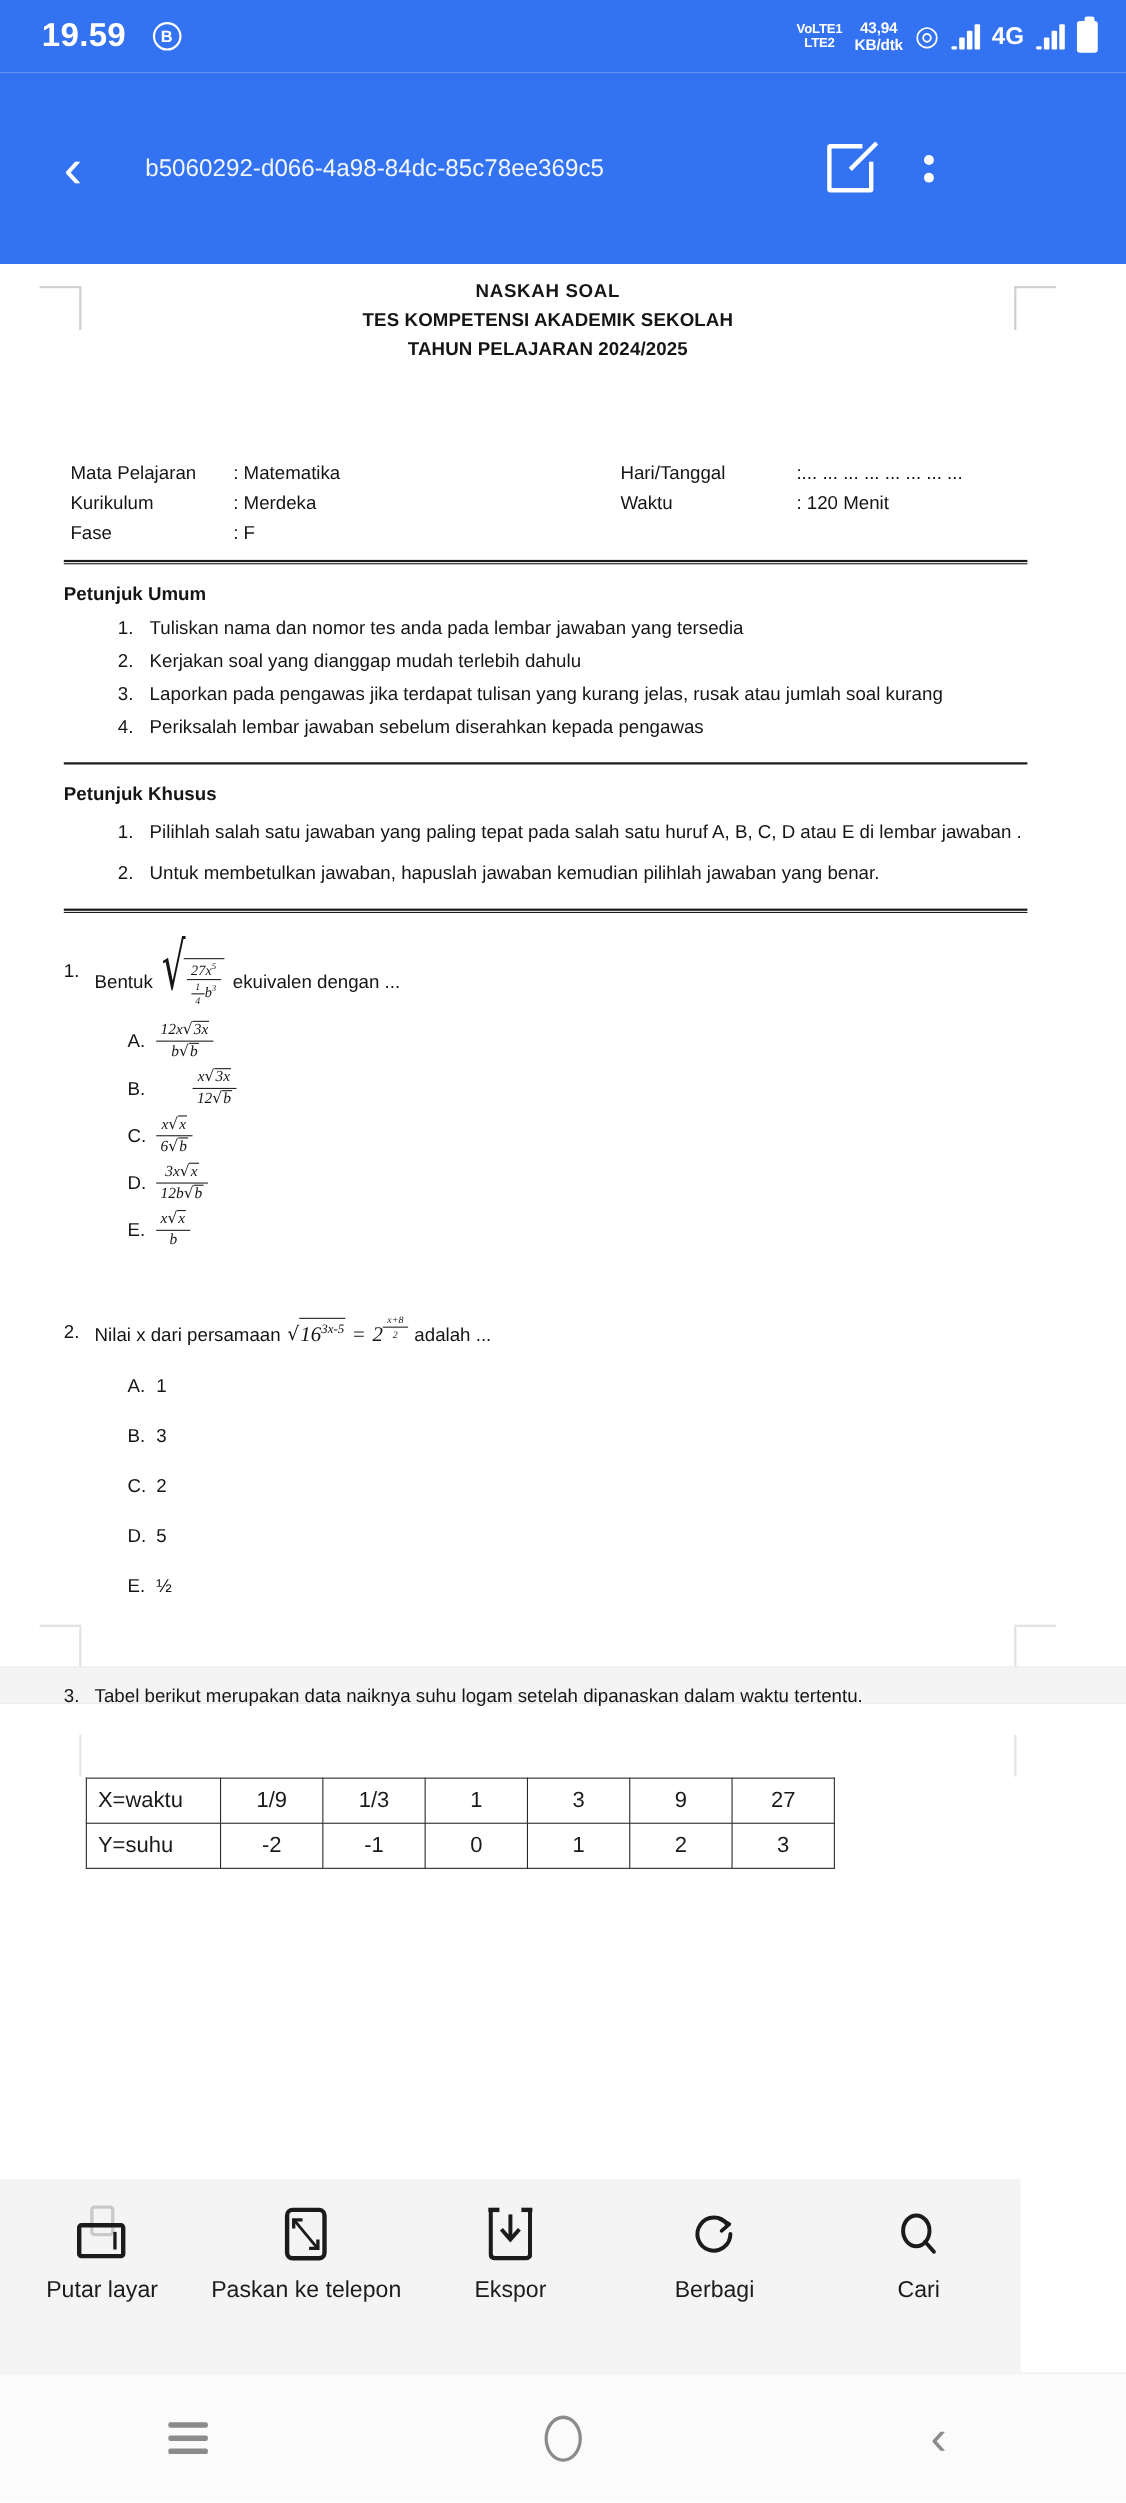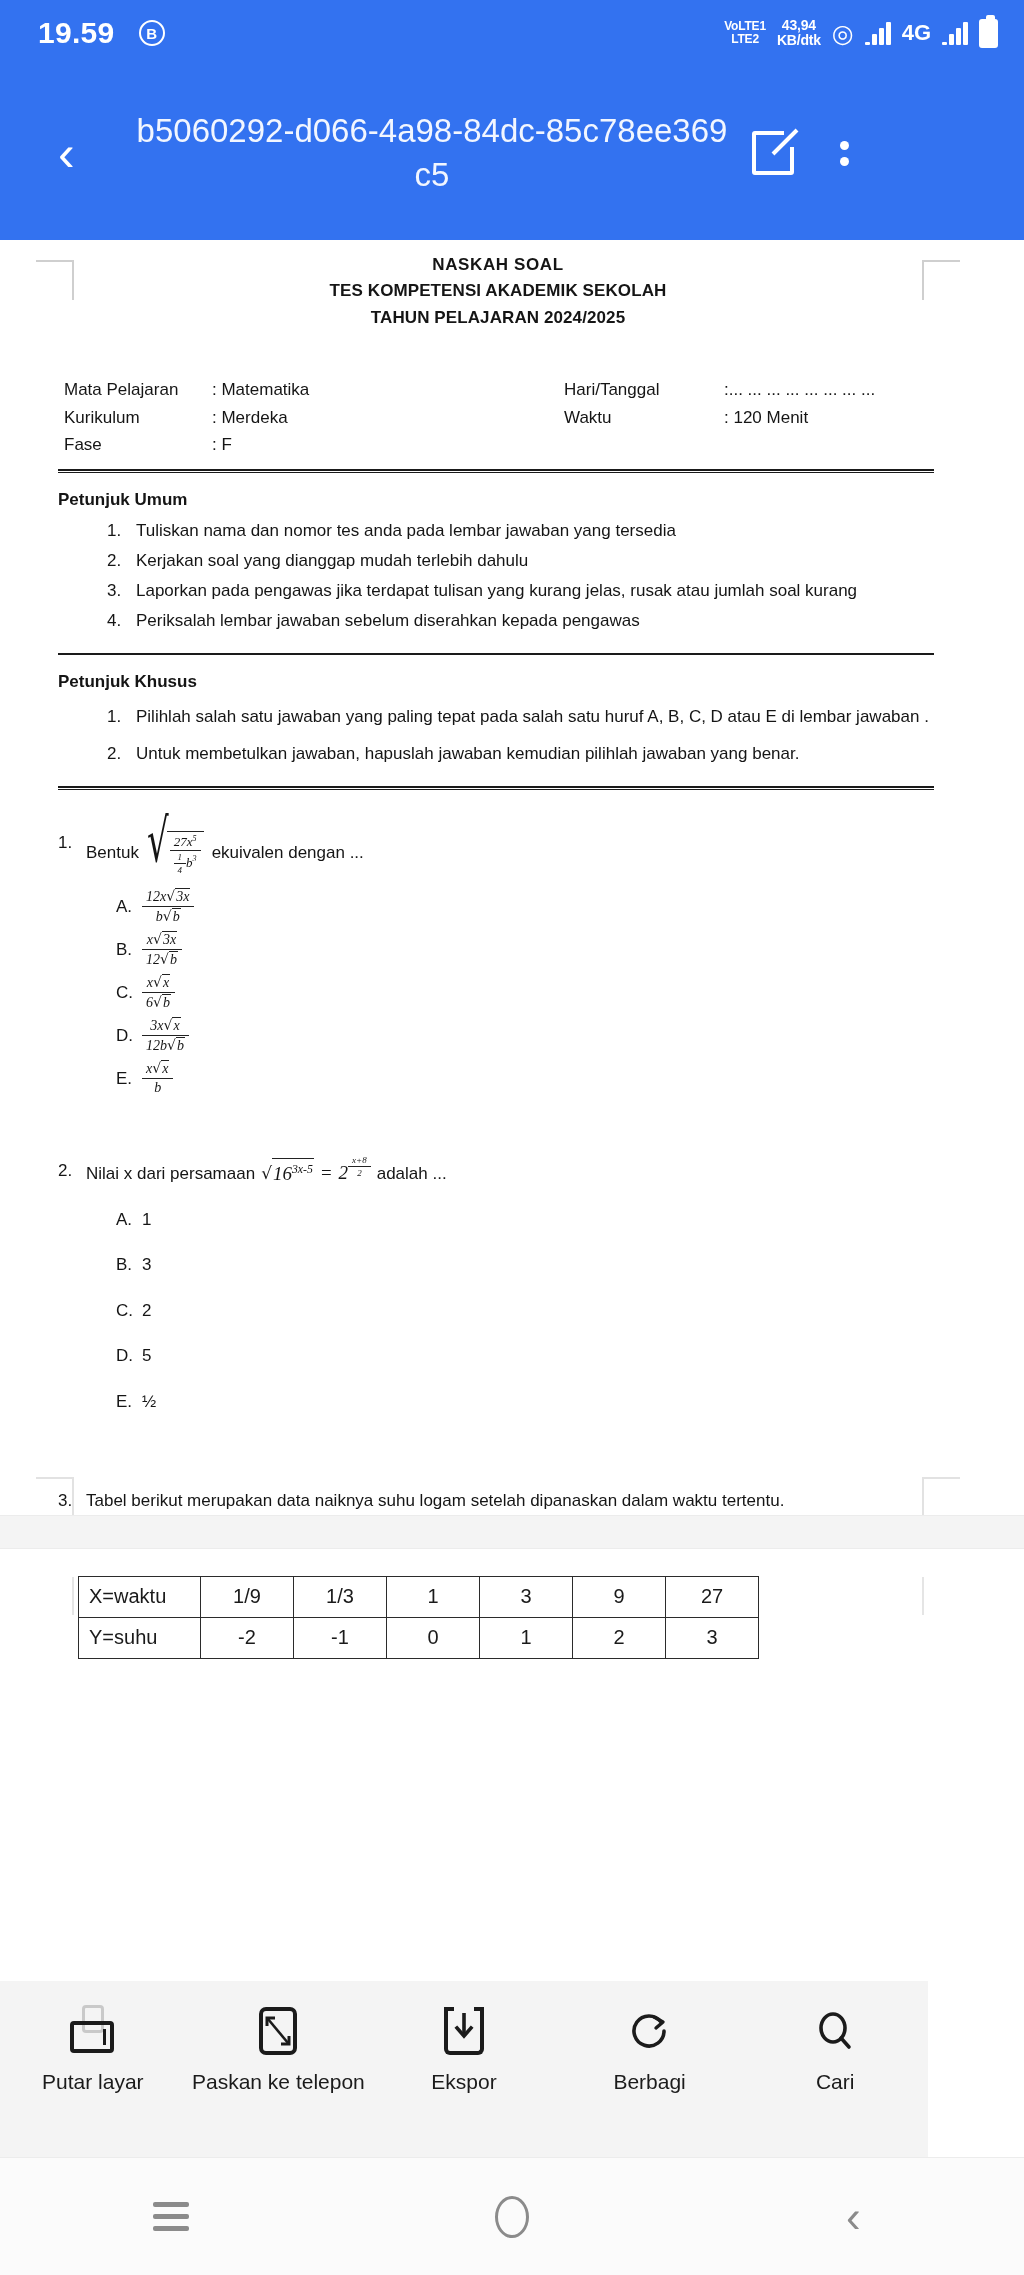--- a/index.html
+++ b/index.html
@@ -83,26 +83,25 @@
     font-weight: 300;
     line-height: 1;
     width: 50px;
     flex: 0 0 auto;
     margin-right: 24px;
     font-family: "Liberation Sans", sans-serif;
   }
   .appbar-title {
     flex: 1 1 auto;
     color: #f2f6ff;
-    font-size: 33px;
+    font-size: 22px;
     line-height: 1.32;
     max-width: 600px;
     word-break: break-all;
     font-weight: 400;
-    text-align: center;
   }
   .appbar-actions { display: flex; align-items: center; gap: 46px; margin-left: 20px; }
   .icon-edit {
     width: 42px; height: 44px;
     position: relative;
   }
   .icon-edit .box {
     position: absolute; inset: 0;
     border: 4px solid #fff; border-radius: 3px;
   }
@@ -181,21 +180,21 @@
   .doc-title div:first-child { letter-spacing: .6px; }
 
   
   .meta {
     margin-top: 45px;
     display: flex;
     font-size: 17px;
     line-height: 1.62;
     padding-left: 10px;
   }
-  .meta-col { display: flex; }
+  .meta-col { display: flex; margin-top: 40px; }
   .meta-col.left { width: 500px; }
   .meta-labels { width: 148px; }
   .meta-labels-r { width: 160px; }
   .meta-vals div, .meta-labels div, .meta-labels-r div { white-space: nowrap; }
 
   .rule-double {
     margin-top: 10px;
     border-top: 2.5px solid #1a1a1a;
     border-bottom: 1.5px solid #1a1a1a;
     height: 4px;
@@ -534,21 +533,21 @@
             <div class="opts">
               <div class="opt">
                 <span class="opt-letter">A.</span>
                 <span class="frac inline-math" style="font-size:14px;">
                   <span class="num"><span>12</span><span>x</span><span class="rad">√</span><span class="overbar">3x</span></span>
                   <span class="den"><span>b</span><span class="rad">√</span><span class="overbar">b</span></span>
                 </span>
               </div>
               <div class="opt">
                 <span class="opt-letter">B.</span>
-                <span class="frac inline-math" style="font-size:14px;">
+                <span class="frac inline-math" style="font-size:14px;margin-left:33px;">
                   <span class="num"><span></span><span>x</span><span class="rad">√</span><span class="overbar">3x</span></span>
                   <span class="den"><span>12</span><span class="rad">√</span><span class="overbar">b</span></span>
                 </span>
               </div>
               <div class="opt">
                 <span class="opt-letter">C.</span>
                 <span class="frac inline-math" style="font-size:14px;">
                   <span class="num"><span></span><span>x</span><span class="rad">√</span><span class="overbar">x</span></span>
                   <span class="den"><span>6</span><span class="rad">√</span><span class="overbar">b</span></span>
                 </span>

